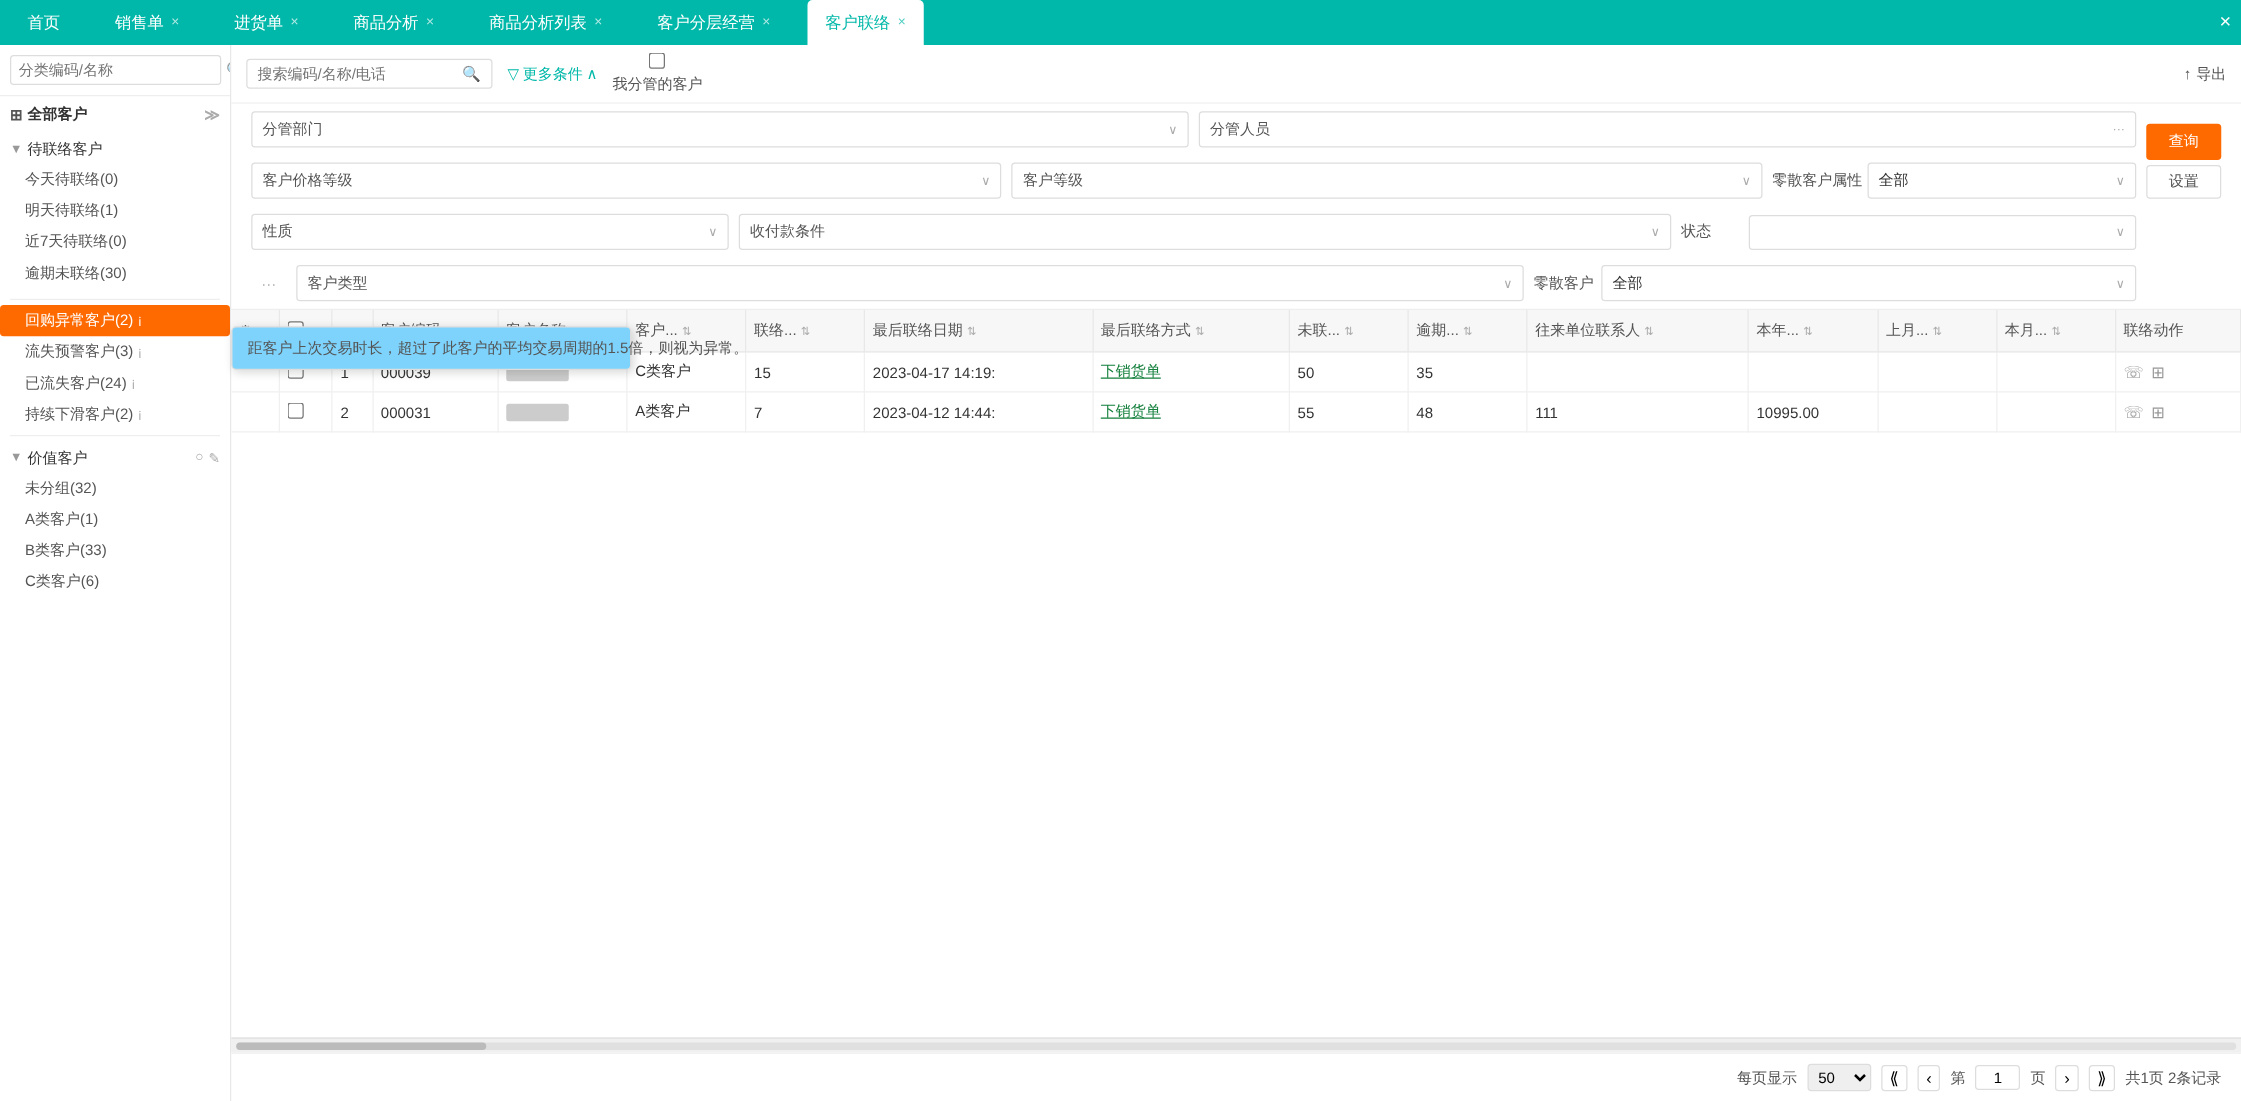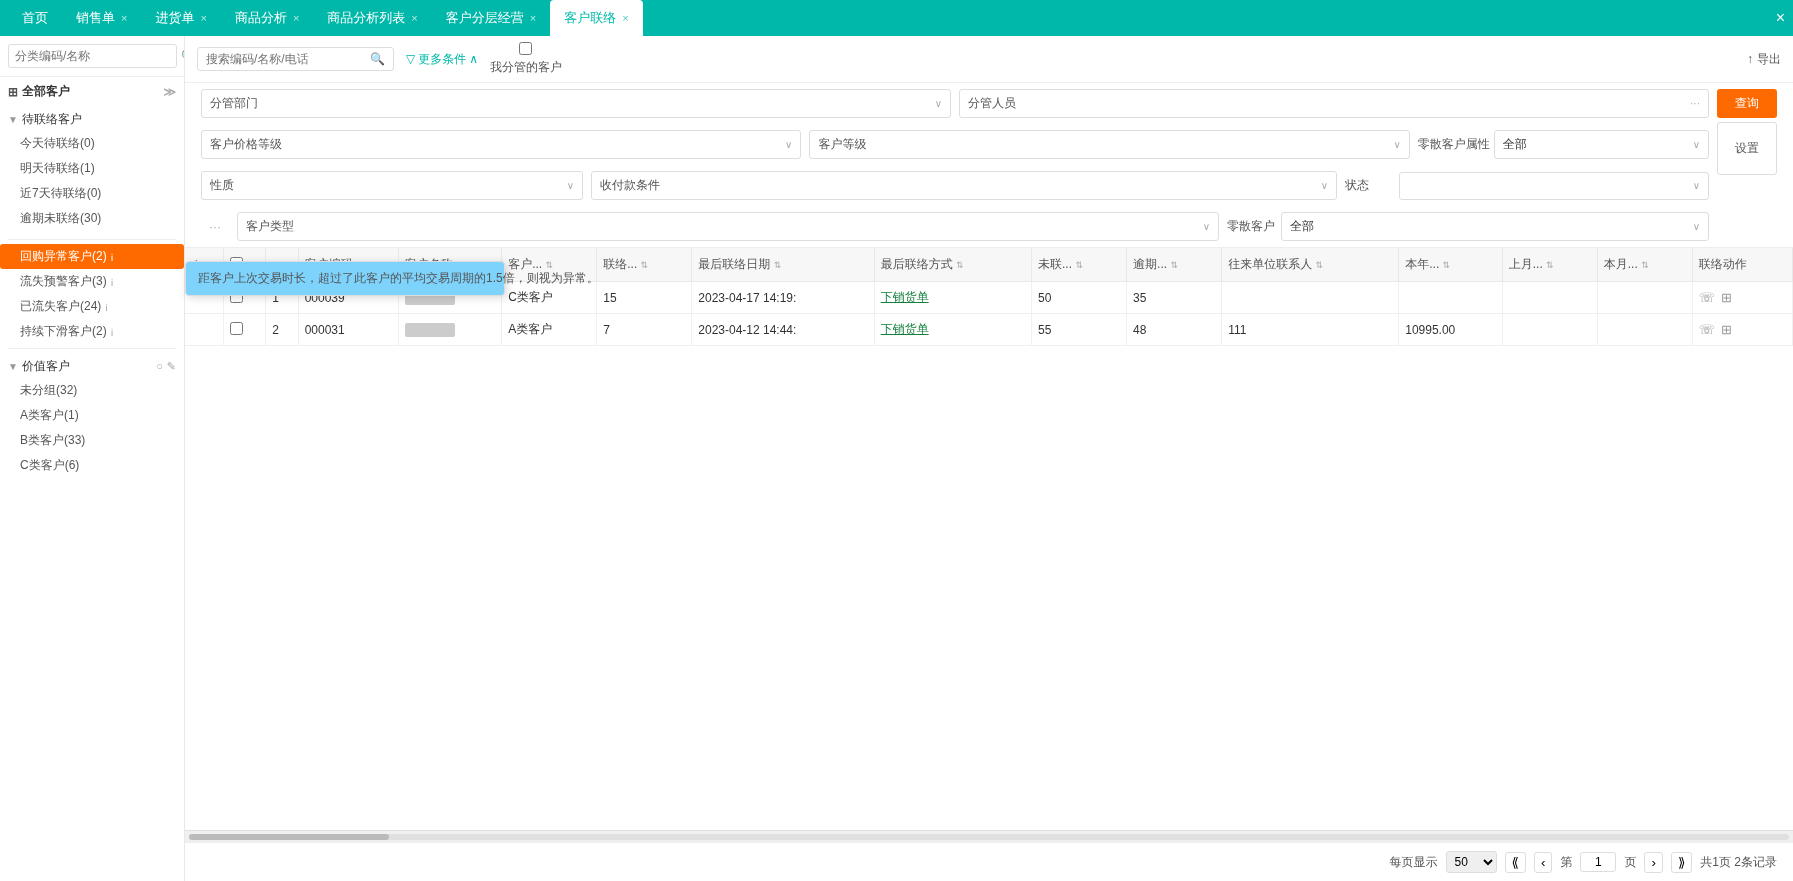--- a/index.html
+++ b/index.html
@@ -3,20 +3,21 @@
   <meta charset="utf-8">
   <style>
     * { box-sizing: border-box; margin: 0; padding: 0; }
     body { font-family: 'Microsoft YaHei', Arial, sans-serif; font-size: 12px; background: #f5f5f5; color: #333; }
 
     
     .top-nav {
       display: flex; align-items: center;
       background: #00b8a9; height: 36px; padding: 0 8px;
       position: relative;
+      gap: 16px;
     }
     .top-nav .nav-item {
       color: #fff; padding: 0 14px; height: 36px; line-height: 36px;
       cursor: pointer; font-size: 13px; white-space: nowrap;
       display: flex; align-items: center; gap: 4px;
     }
     .top-nav .nav-item.active {
       background: #fff; color: #00b8a9; border-radius: 4px 4px 0 0;
     }
     .top-nav .nav-item .close-x {
@@ -122,25 +123,25 @@
     }
     .filter-item .label { color: #555; min-width: 60px; font-size: 12px; }
     .filter-item .value { flex: 1; font-size: 12px; color: #333; }
     .filter-item .caret { color: #aaa; font-size: 10px; }
     .filter-item-wide { flex: 2; }
     .filter-inline { display: flex; align-items: center; gap: 4px; flex: 1; font-size: 12px; }
     .filter-inline .label { color: #555; min-width: 50px; }
 
     .btn-query {
       background: #ff6a00; color: #fff; border: none;
-      padding: 6px 18px; border-radius: 3px; cursor: pointer; font-size: 12px;
+      padding: 6px 18px; border-radius: 3px; cursor: pointer; font-size: 12px; margin-top: 10px;
     }
     .btn-settings {
       background: #fff; color: #555; border: 1px solid #ddd;
-      padding: 17px 14px; border-radius: 3px; cursor: pointer; font-size: 12px;
+      padding: 4px 14px; border-radius: 3px; cursor: pointer; font-size: 12px;
     }
     .btn-group { display: flex; flex-direction: column; gap: 4px; }
 
     
     .table-area { flex: 1; overflow: auto; background: #fff; margin: 0; }
     .data-table { width: 100%; border-collapse: collapse; }
     .data-table thead tr { background: #f7f7f7; }
     .data-table th {
       padding: 8px 6px; border-bottom: 1px solid #e8e8e8;
       font-size: 12px; font-weight: 500; color: #555; text-align: left;

